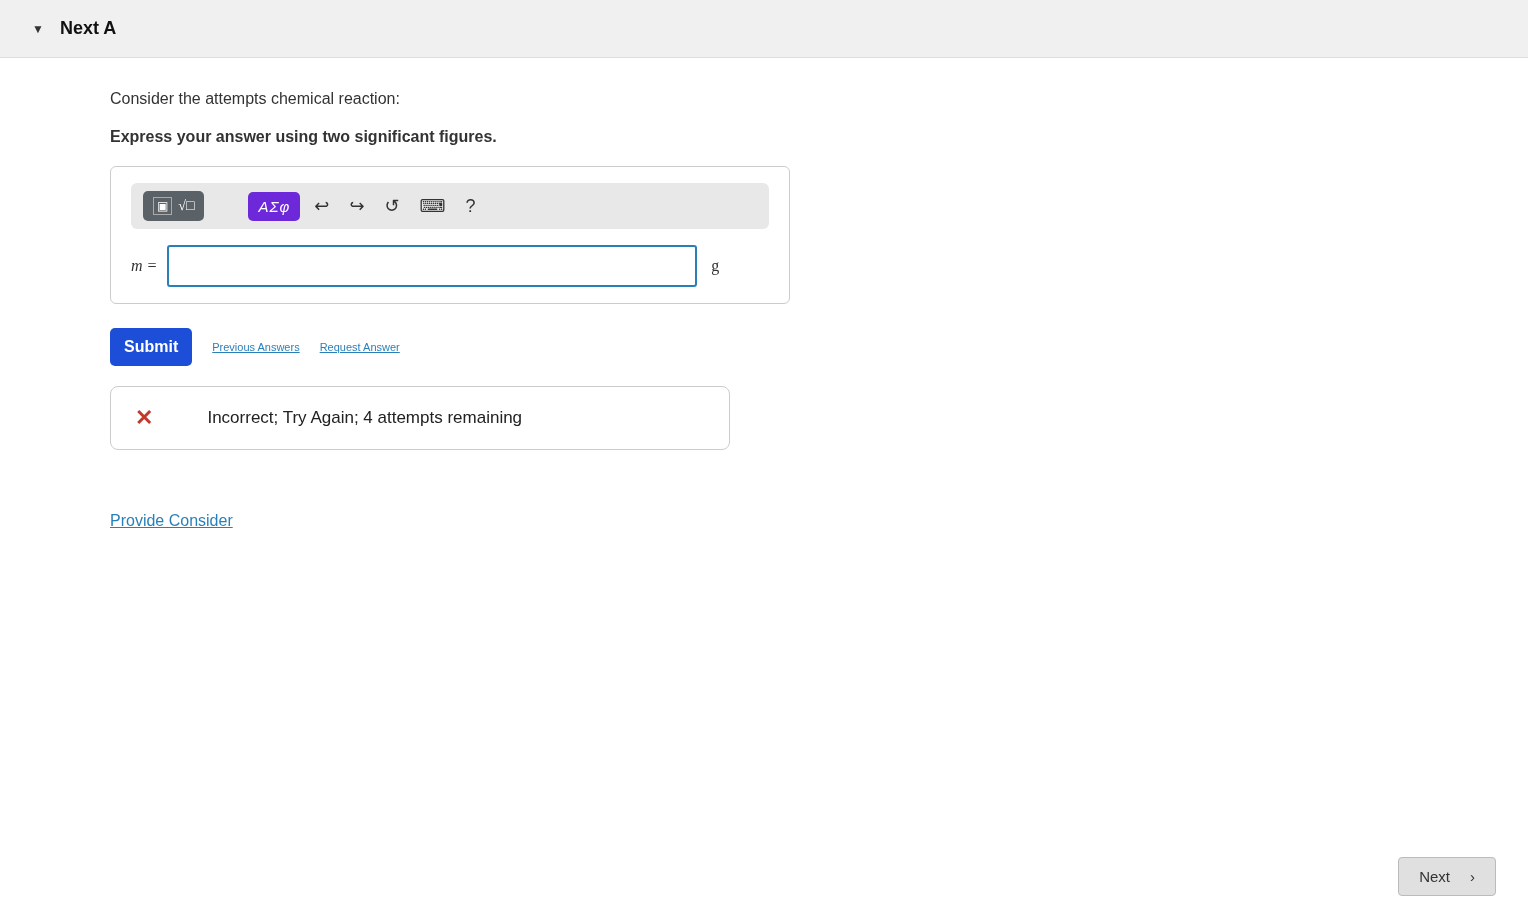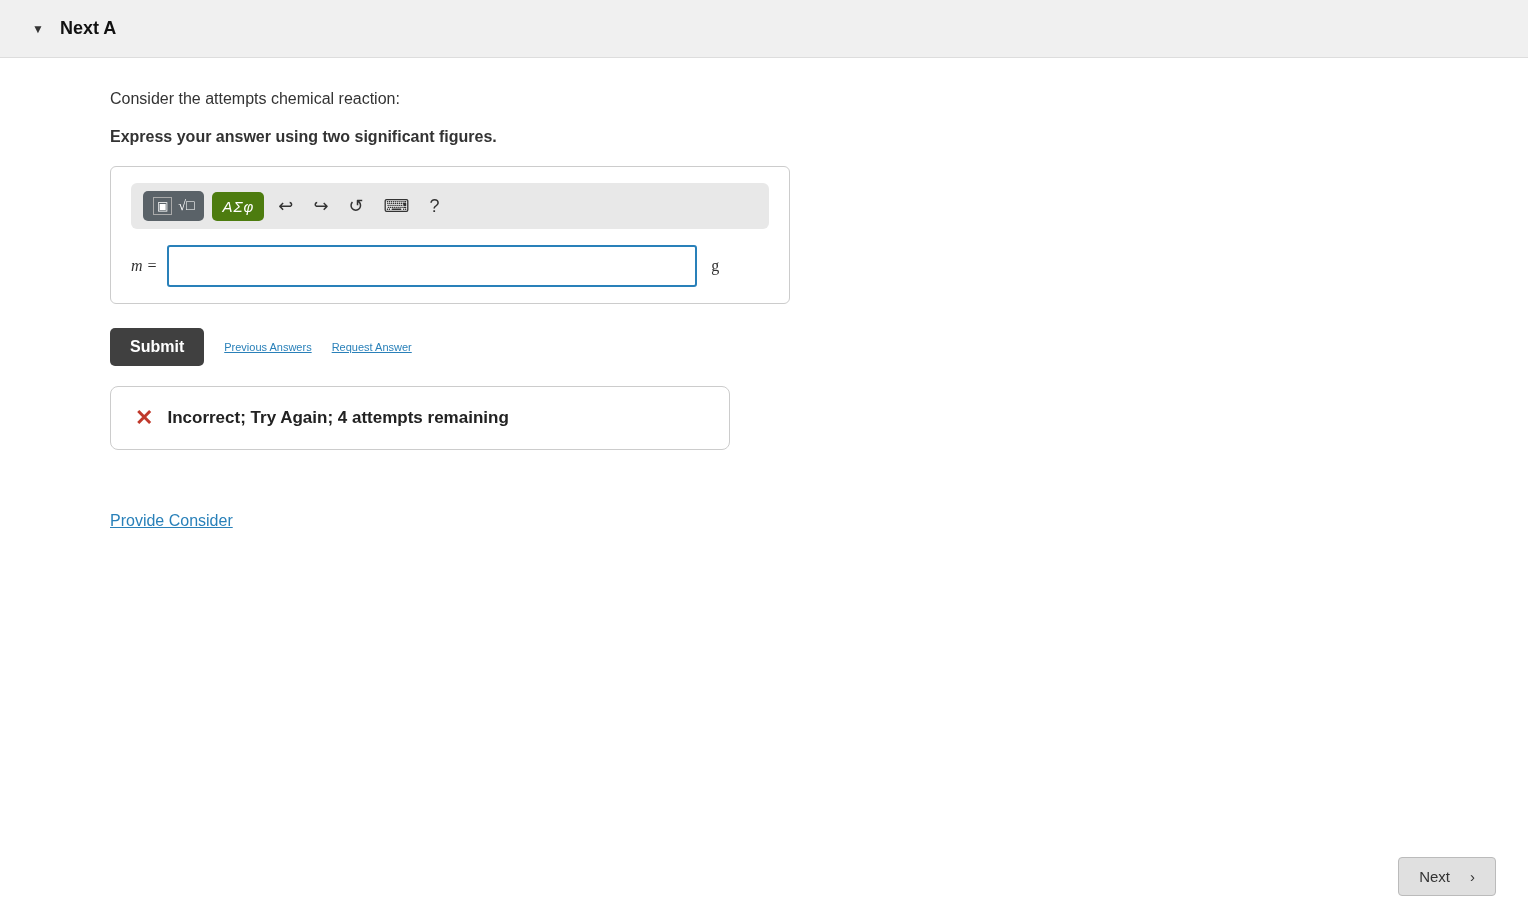--- a/index.html
+++ b/index.html
@@ -82,25 +82,26 @@
       border: none;
       border-radius: 5px;
       padding: 6px 10px;
       cursor: pointer;
       font-size: 14px;
       display: flex;
       align-items: center;
       gap: 4px;
     }
     .toolbar-btn-math {
-      background: #4d7c0f;
+      background: #6d28d9;
       color: #fff;
       font-size: 15px;
       font-style: italic;
       letter-spacing: 1px;
+      margin-left: 36px;
     }
     .toolbar-icon-btn {
       background: none;
       border: none;
       cursor: pointer;
       font-size: 18px;
       color: #333;
       padding: 4px 6px;
       border-radius: 3px;
     }
@@ -130,25 +131,25 @@
       font-family: 'Times New Roman', serif;
       margin-left: 4px;
     }
     .action-row {
       display: flex;
       align-items: center;
       gap: 20px;
       margin-bottom: 20px;
     }
     .submit-btn {
-      background: #404040;
+      background: #1d4ed8;
       color: #fff;
       border: none;
       border-radius: 5px;
-      padding: 10px 20px;
+      padding: 10px 14px;
       font-size: 16px;
       font-weight: bold;
       cursor: pointer;
     }
     .link-btn {
       color: #2980b9;
       text-decoration: underline;
       background: none;
       border: none;
       cursor: pointer;
@@ -165,22 +166,23 @@
       background: #fff;
       margin-bottom: 30px;
     }
     .x-icon {
       color: #c0392b;
       font-size: 22px;
       font-weight: bold;
     }
     .feedback-text {
       font-size: 17px;
-      font-weight: bold;
+      font-weight: normal;
       color: #222;
+      margin-left: 40px;
     }
     .footer-area {
       padding: 0 80px 20px 110px;
       display: flex;
       align-items: center;
       justify-content: space-between;
     }
     .provide-feedback-link {
       color: #2980b9;
       text-decoration: underline;

